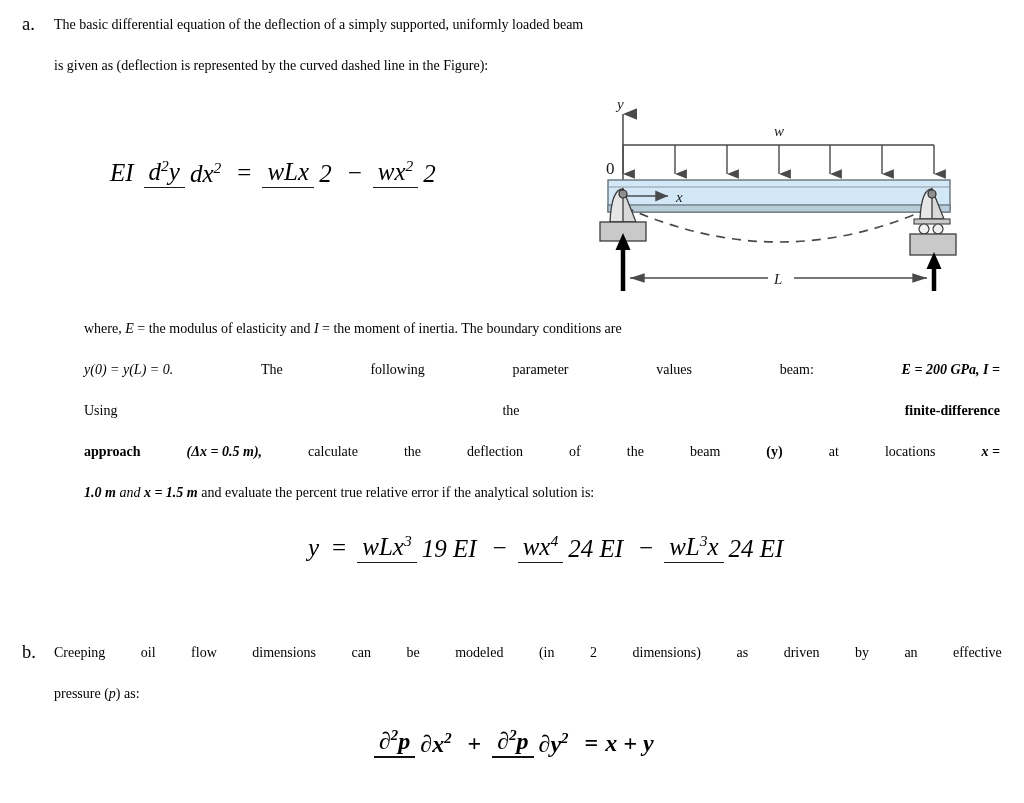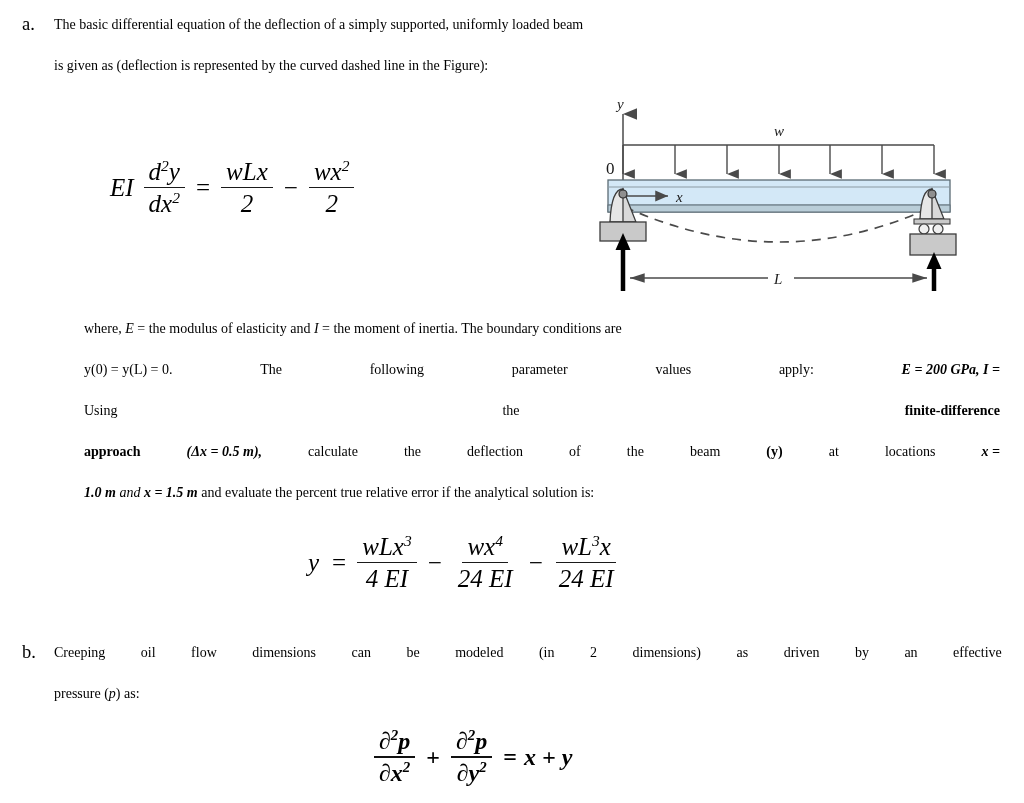--- a/index.html
+++ b/index.html
@@ -51,21 +51,21 @@
   
   .eq {
     position: absolute;
     font-size: 25px;
     display: flex;
     align-items: center;
     font-style: italic;
   }
   .frac {
     display: inline-flex;
-    flex-direction: column;
+    flex-direction: row;
     align-items: center;
     vertical-align: middle;
     margin: 0 4px;
   }
   .frac > .num {
     padding: 0 5px 1px 5px;
     border-bottom: 1.6px solid #1a1a1a;
     white-space: nowrap;
   }
   .frac > .den {
@@ -211,26 +211,26 @@
     <text class="fig-label" x="178" y="192">L</text>
   </svg>
 </div>
 
 <div style="position:absolute; left:84px; top:308px; width:916px;">
   <div class="line">
     <span>where, </span><i class="v">E</i><span> = the modulus of elasticity and </span><i class="v">I</i><span> = the moment of inertia. The boundary conditions are</span>
   </div>
 
   <div class="line just">
-    <span class="v" style="text-align:center;">y(0)  =  y(L)  =  0.</span>
+    <span class="v" style="font-style:italic;text-align:center;">y(0)  =  y(L)  =  0.</span>
     <span>The</span>
     <span>following</span>
     <span>parameter</span>
     <span>values</span>
-    <span>apply:</span>
+    <span>beam:</span>
     <b class="bi">E  =  200 GPa, I  =</b>
   </div>
 
   <div class="line just">
     <span>Using</span>
     <span>the</span>
     <b class="bu">finite-difference</b>
   </div>
 
   <div class="line just">
@@ -251,21 +251,21 @@
   <div class="line">
     <b class="bi">1.0 m</b><i class="v"> and </i><b class="bi">x = 1.5 m</b><span> and evaluate the percent true relative error if the analytical solution is:</span>
   </div>
 </div>
 
 <div class="eq" style="left:302px; top:533px;">
   <span class="lead">y</span>
   <span class="op">=</span>
   <span class="frac">
     <span class="num">wLx<sup class="sp">3</sup></span>
-    <span class="den">4 EI</span>
+    <span class="den">19 EI</span>
   </span>
   <span class="op">−</span>
   <span class="frac">
     <span class="num">wx<sup class="sp">4</sup></span>
     <span class="den">24 EI</span>
   </span>
   <span class="op">−</span>
   <span class="frac">
     <span class="num">wL<sup class="sp">3</sup>x</span>
     <span class="den">24 EI</span>

